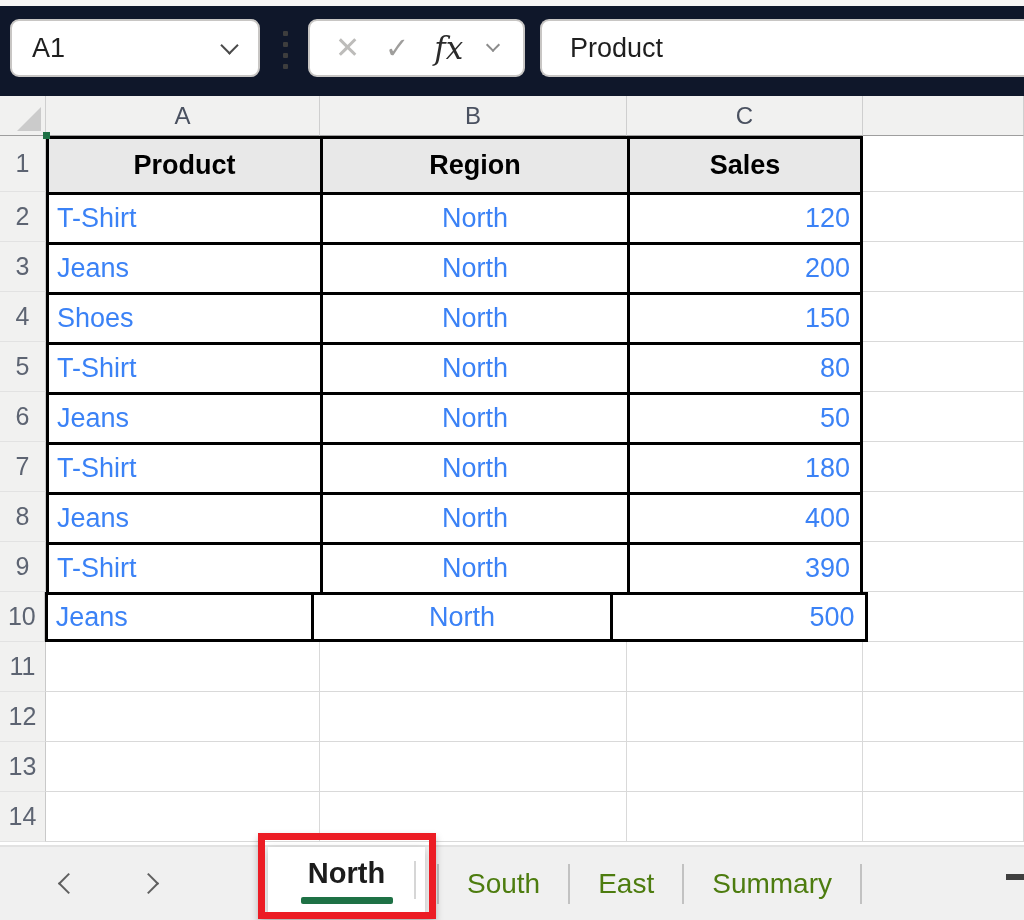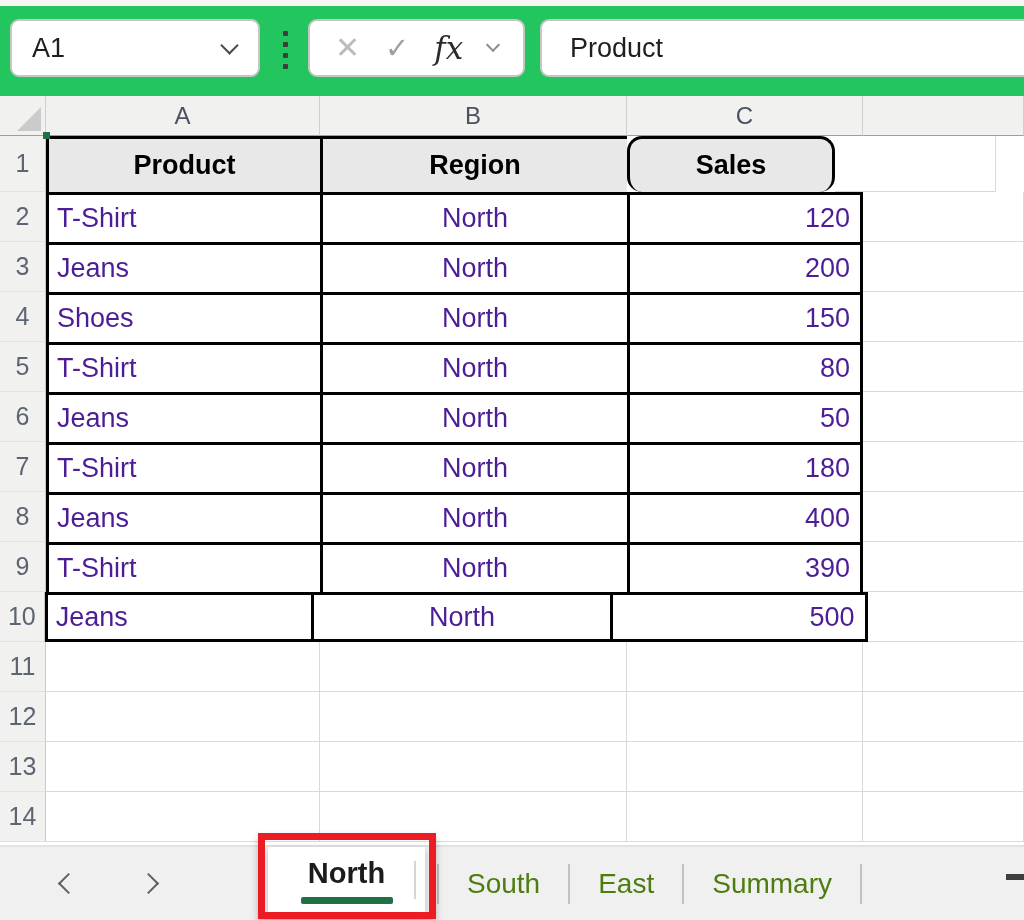--- a/index.html
+++ b/index.html
@@ -6,21 +6,21 @@
   html, body { width: 1024px; height: 920px; overflow: hidden; }
   body {
     position: relative;
     font-family: "Liberation Sans", sans-serif;
     background: #ffffff;
   }
 
   
   .topbar {
     position: absolute; left: 0; top: 0; width: 1024px; height: 96px;
-    background: #22c55e;
+    background: #0f172a;
     border-top: 6px solid #f7f6f5;
   }
   .namebox {
     position: absolute; left: 10px; top: 13px; width: 250px; height: 58px;
     background: #fff; border: 2px solid #c8c6c4; border-radius: 9px;
     display: flex; align-items: center;
   }
   .namebox .val { flex: 1; padding-left: 20px; font-size: 27px; color: #1f1f1f; }
   .chev {
     width: 13px; height: 13px;
@@ -79,21 +79,21 @@
   .grow { display: flex; height: 50px; }
   .grow.first { height: 56px; }
   .rowhdr {
     width: 46px; background: #f1f1f0;
     border-right: 1px solid #c9c9c9; border-bottom: 1px solid #e2e2e2;
     color: #5d6472; font-size: 25px;
     display: flex; align-items: center; justify-content: center;
   }
   .cell {
     border-right: 1px solid #d9d9d9; border-bottom: 1px solid #d9d9d9;
-    font-size: 27px; color: #4c1d95; background: #fff;
+    font-size: 27px; color: #3b82f6; background: #fff;
     display: flex; align-items: center; overflow: hidden;
   }
   .cell.ca { justify-content: flex-start; padding-left: 8px; }
   .cell.cb { justify-content: center; }
   .cell.cc { justify-content: flex-end; padding-right: 10px; }
   .cell.tbl {
     border-right: none; border-bottom: none;
     border-left: 3px solid #000; border-top: 3px solid #000;
   }
   .cell.tbl.cc { border-right: 3px solid #000; }
@@ -190,21 +190,21 @@
       <div class="colhdr" style="width: 307px;">B</div>
       <div class="colhdr" style="width: 236px;">C</div>
       <div class="colhdr" style="width: 161px;"></div>
     </div>
   <div class="sel-dot"></div>
   <div>
       <div class="grow first hdr">
         <div class="rowhdr">1</div>
         <div class="cell ca tbl" style="width: 274px;">Product</div>
         <div class="cell cb tbl" style="width: 307px;">Region</div>
-        <div class="cell cc tbl" style="width: 208px; border-radius: 15px;">Sales</div>
+        <div class="cell cc tbl" style="width: 236px;">Sales</div>
         <div class="cell cd" style="width: 161px;"></div>
       </div>
       <div class="grow">
         <div class="rowhdr">2</div>
         <div class="cell ca tbl" style="width: 274px;">T-Shirt</div>
         <div class="cell cb tbl" style="width: 307px;">North</div>
         <div class="cell cc tbl" style="width: 236px;">120</div>
         <div class="cell cd" style="width: 161px;"></div>
       </div>
       <div class="grow">

